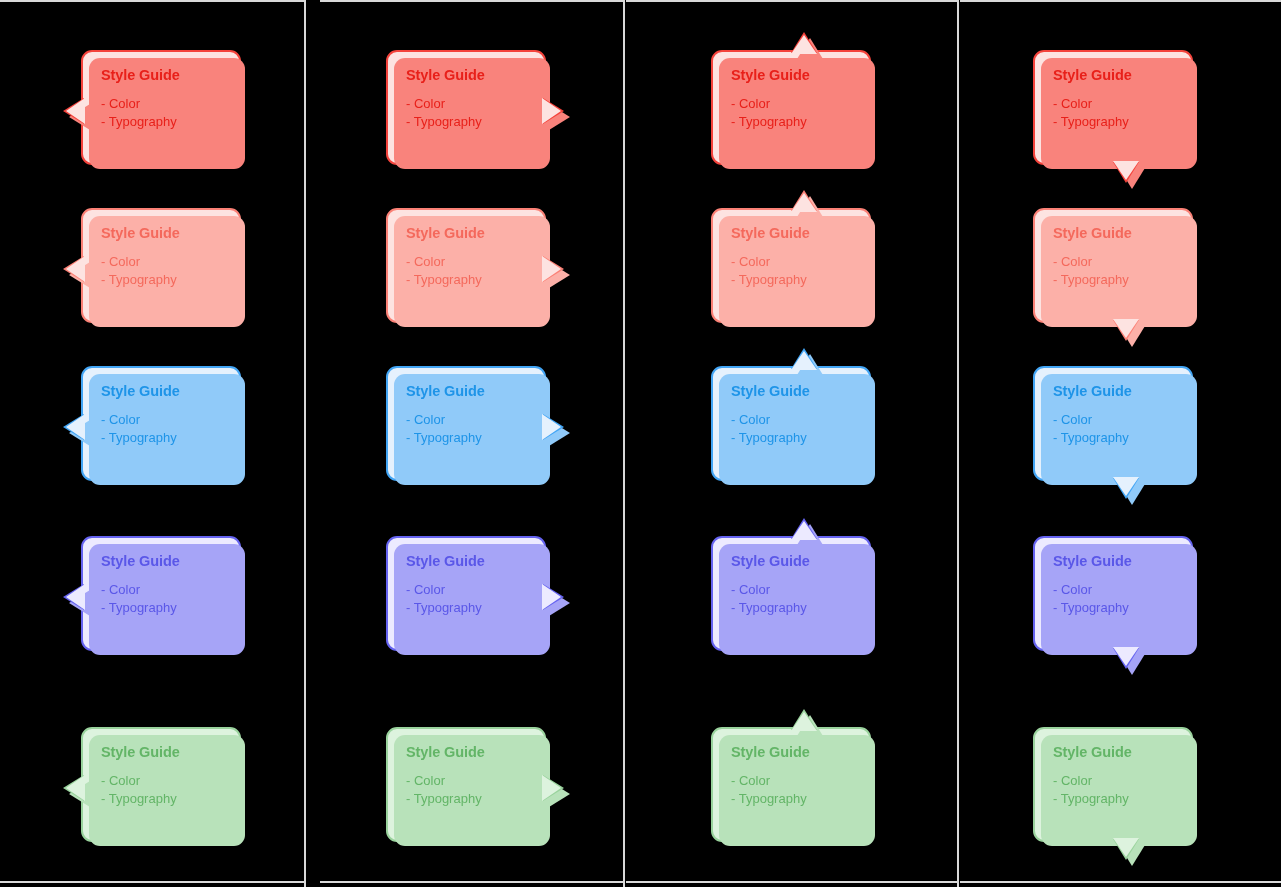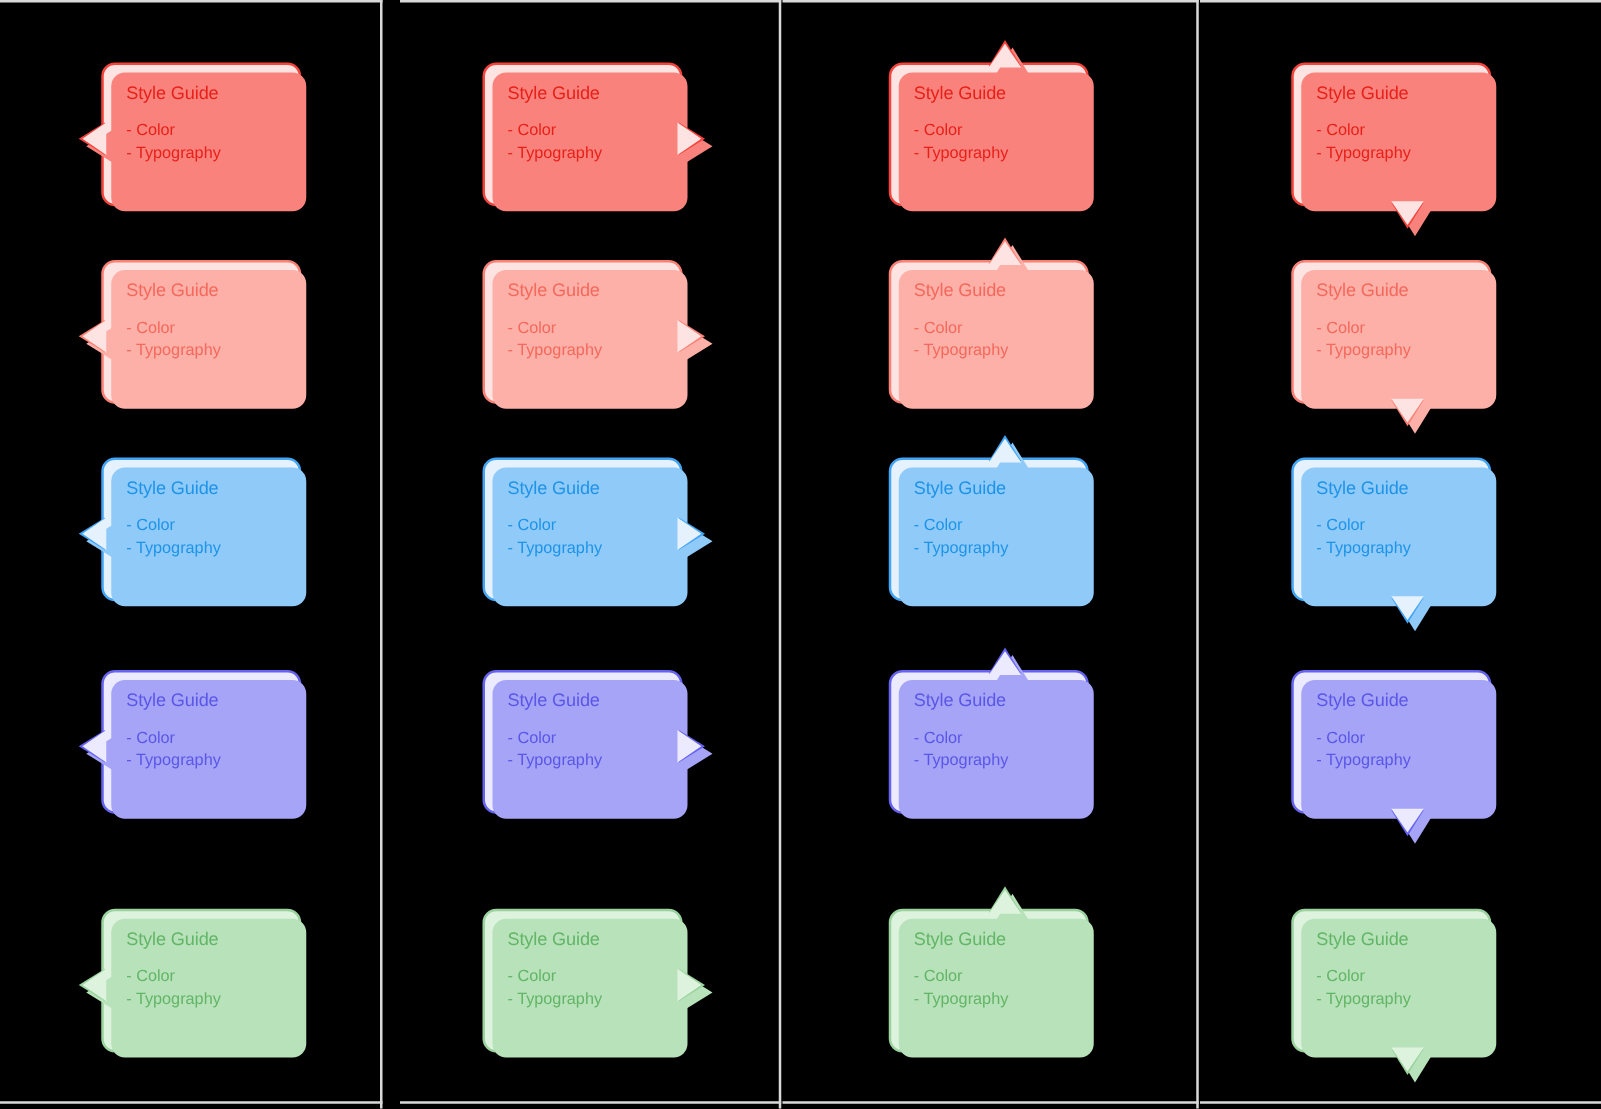--- a/index.html
+++ b/index.html
@@ -41,21 +41,21 @@
   .bubble::after {
     content: "";
     position: absolute;
     left: 6px; top: 6px;
     width: 100%; height: 100%;
     border-radius: 11px;
     z-index: -1;
   }
   .bubble .title {
     font-size: 14.5px;
-    font-weight: normal;
+    font-weight: bold;
     line-height: 1;
     margin: 0 0 12px 0;
     letter-spacing: -0.1px;
   }
   .bubble .line {
     font-size: 13px;
     line-height: 18px;
     font-weight: normal;
     white-space: nowrap;
   }

